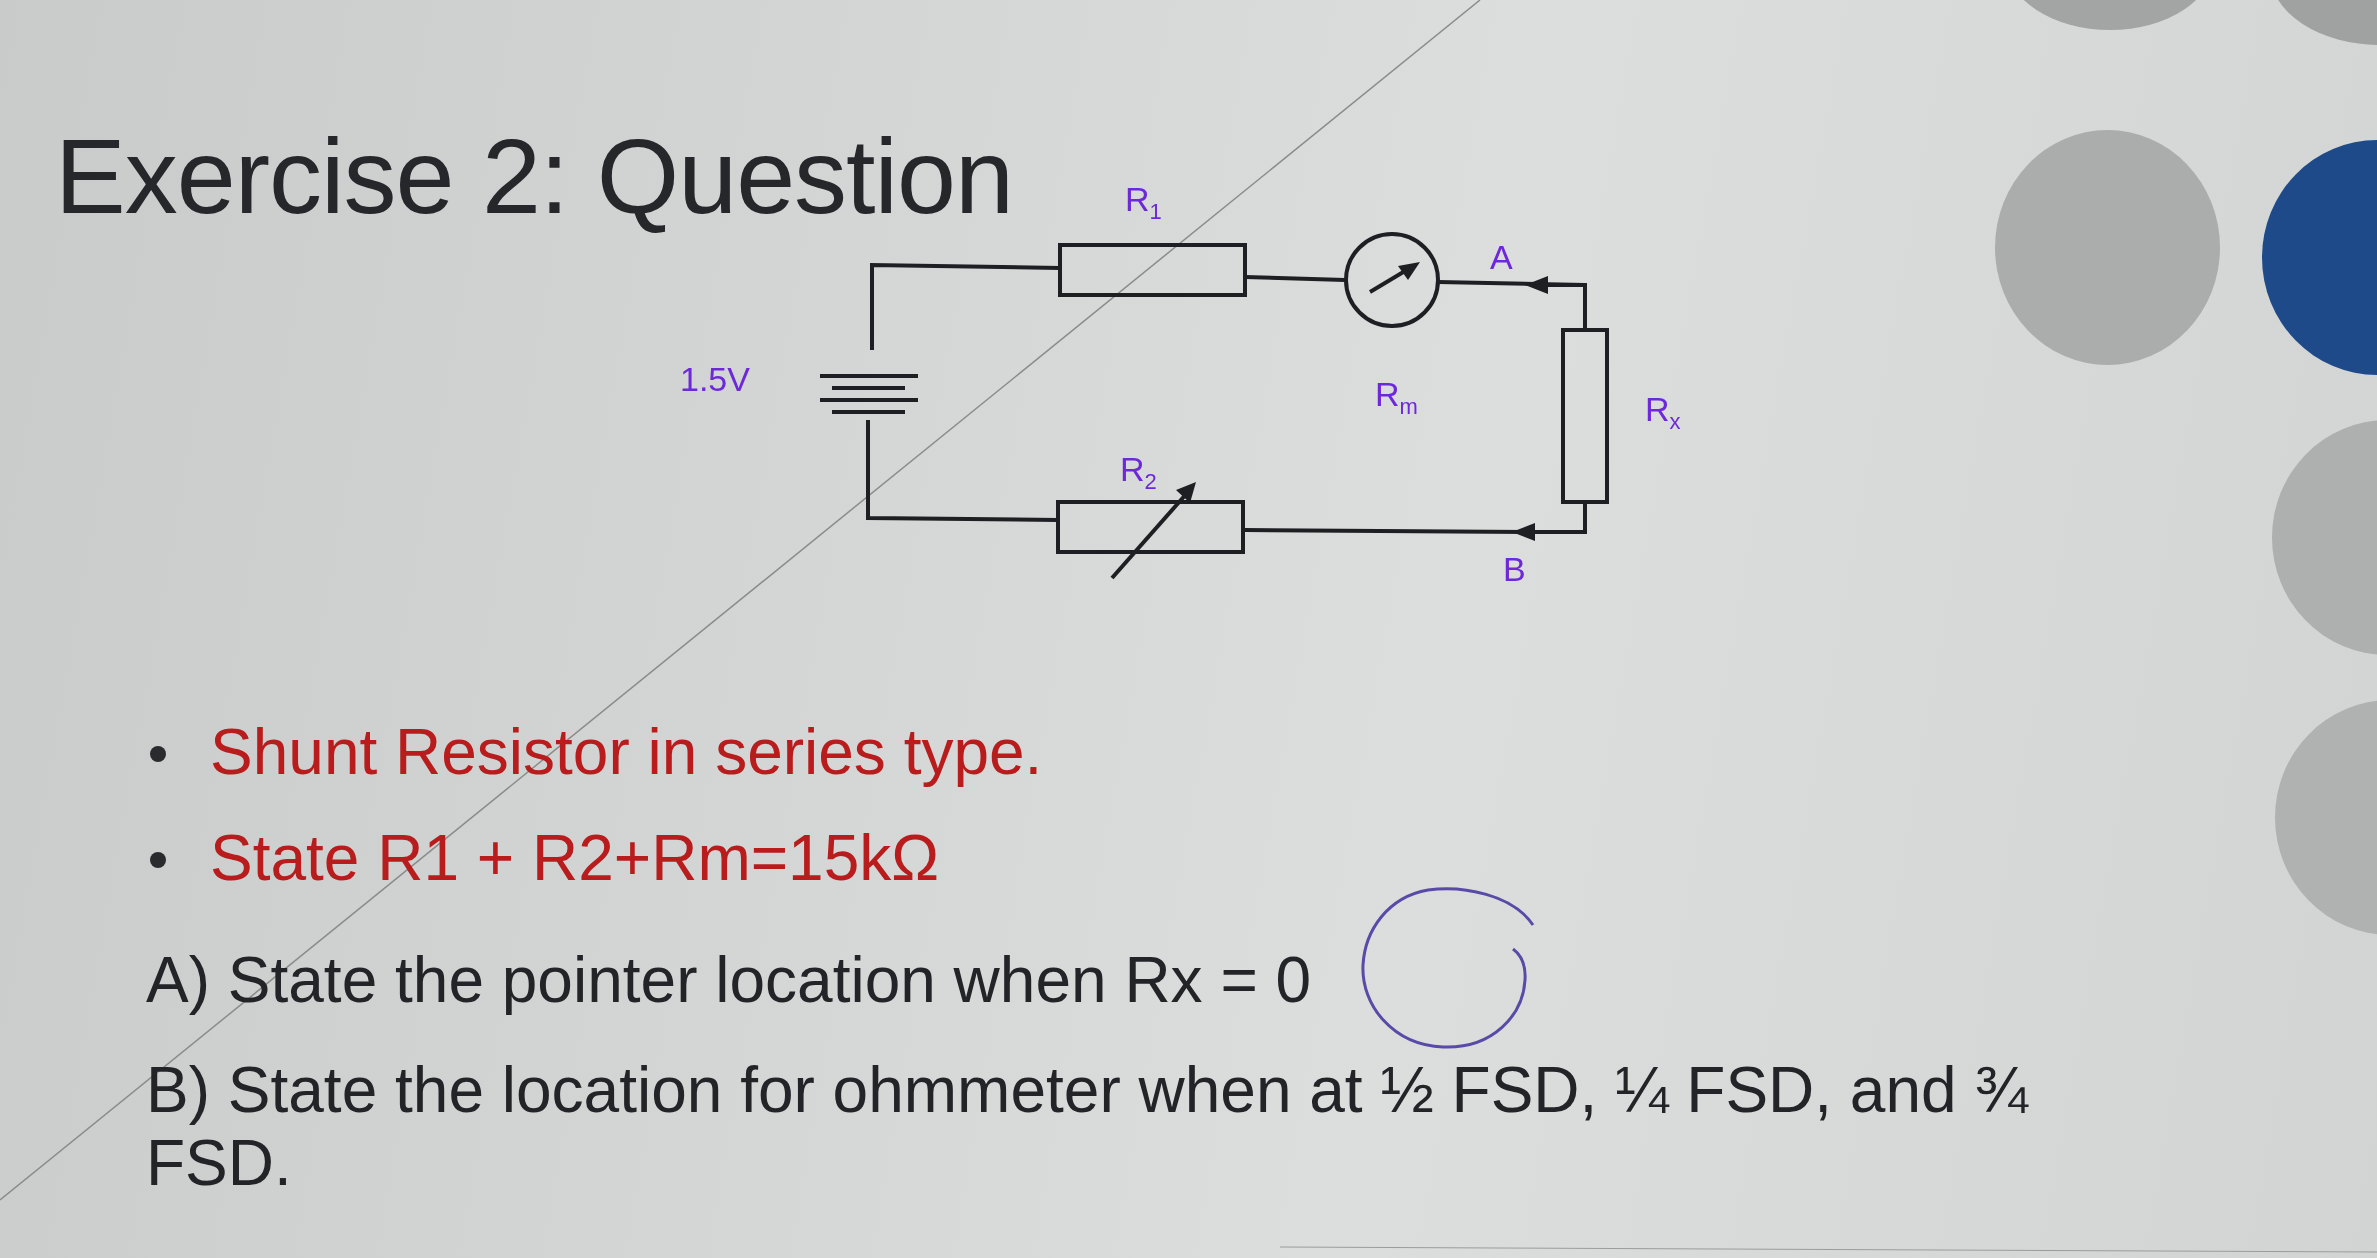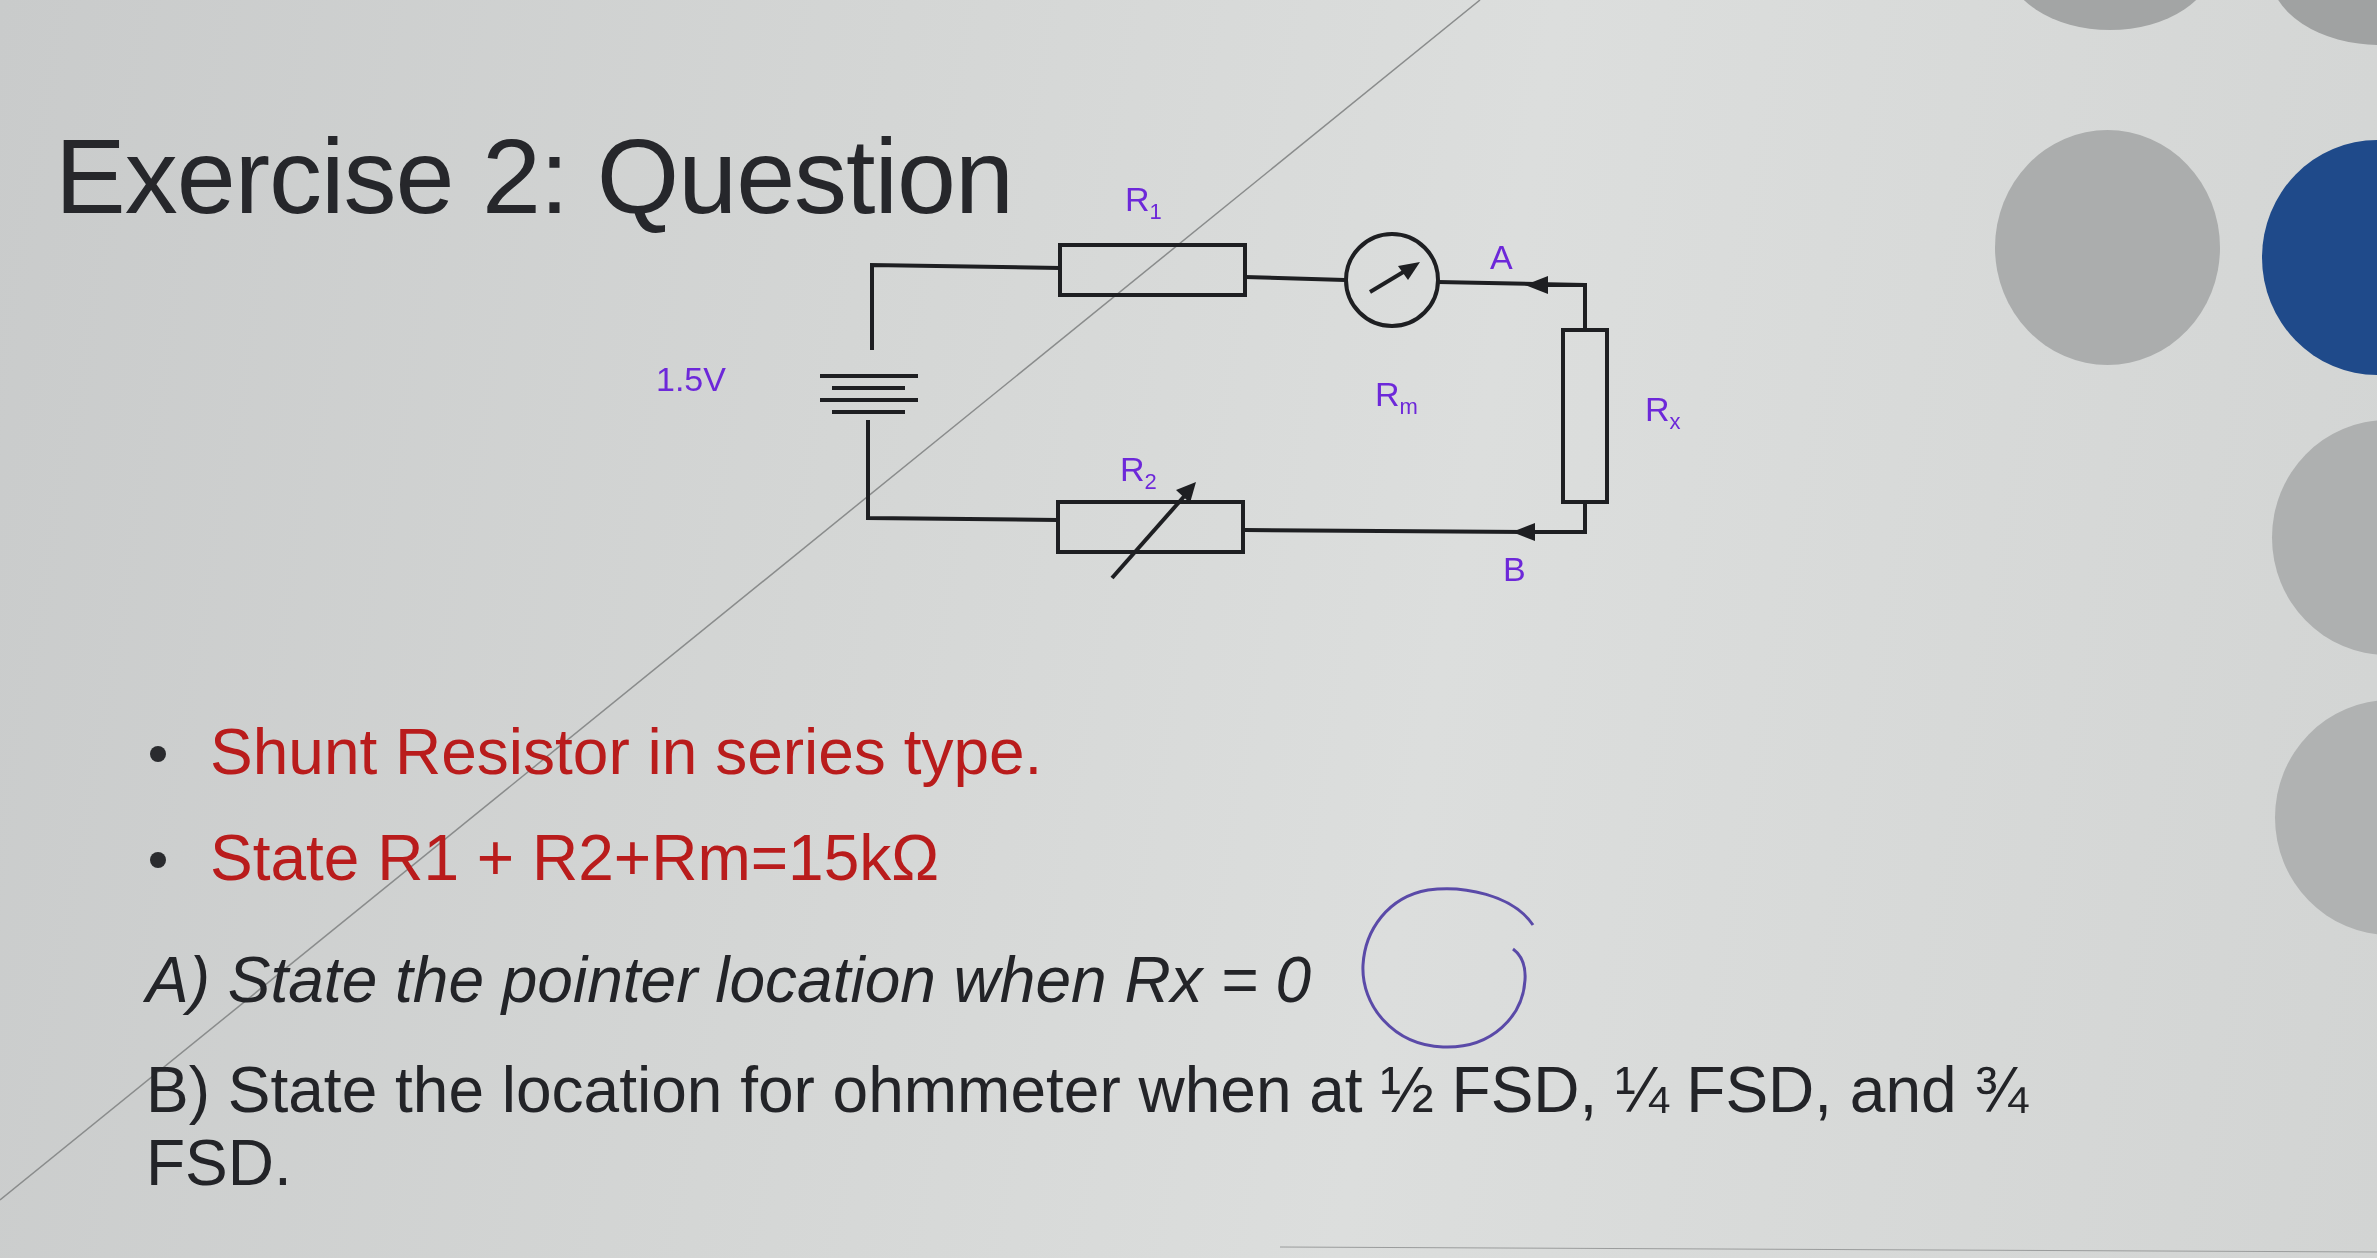--- a/index.html
+++ b/index.html
@@ -78,32 +78,32 @@
   <line x1="1370" y1="292" x2="1410" y2="268" stroke="#1e1f22" stroke-width="4"></line>
   <polygon points="1420,262 1398,266 1408,280" fill="#1e1f22"></polygon>
 
   <line x1="1112" y1="578" x2="1188" y2="492" stroke="#1e1f22" stroke-width="4"></line>
   <polygon points="1196,482 1176,490 1190,503" fill="#1e1f22"></polygon>
 
   <polygon points="1525,285 1548,276 1548,294" fill="#1e1f22"></polygon>
   <polygon points="1512,532 1535,523 1535,541" fill="#1e1f22"></polygon>
 </svg>
 
-<div class="lbl" style="left:656px; top:360px;"><span>1.5V</span></div>
+<div class="lbl" style="left:680px; top:360px;"><span>1.5V</span></div>
 <div class="lbl" style="left:1125px; top:180px;"><span>R</span><sub>1</sub></div>
 <div class="lbl" style="left:1120px; top:450px;"><span>R</span><sub>2</sub></div>
 <div class="lbl" style="left:1375px; top:335px;margin-top:40px;"><span>R</span><sub>m</sub></div>
 <div class="lbl" style="left:1645px; top:390px;"><span>R</span><sub>x</sub></div>
 <div class="lbl" style="left:1490px; top:238px;"><span>A</span></div>
 <div class="lbl" style="left:1503px; top:550px;"><span>B</span></div>
 
 <div class="bullets">
   <div class="bullet"><span class="dot"></span><span>Shunt Resistor in series type.</span></div>
   <div class="bullet"><span class="dot"></span><span>State R1 + R2+Rm=15kΩ</span></div>
 </div>
 
-<div class="q" style="top:945px;font-style:italic;">A) State the pointer location when Rx = 0</div>
+<div class="q" style="top:945px;">A) State the pointer location when Rx = 0</div>
 <div class="q" style="top:1055px;">B) State the location for ohmmeter when at ½ FSD, ¼ FSD, and ¾</div>
 <div class="q" style="top:1128px;">FSD.</div>
 
 <svg class="circled" viewBox="0 0 195 170">
   <path d="M180,40 C160,10 110,0 75,5 C35,12 12,45 10,80 C8,120 40,160 90,162 C140,164 170,130 172,95 C173,80 168,70 160,64" fill="none" stroke="#5a4aa8" stroke-width="3"></path>
 </svg>
 
 </body></html>

